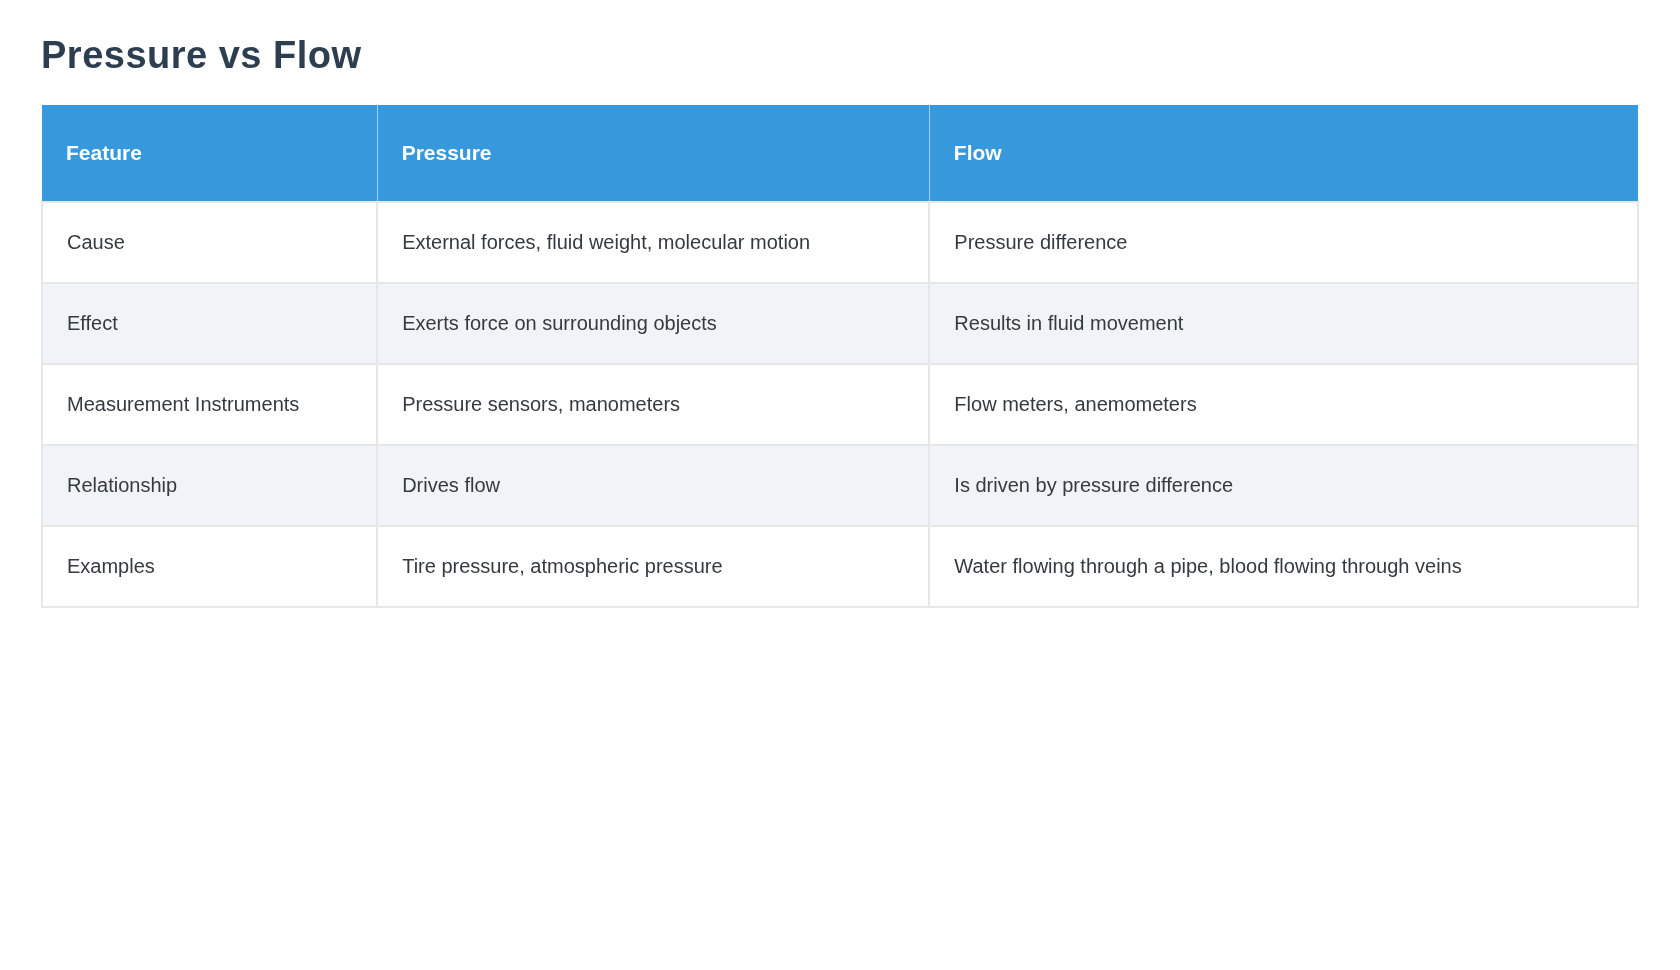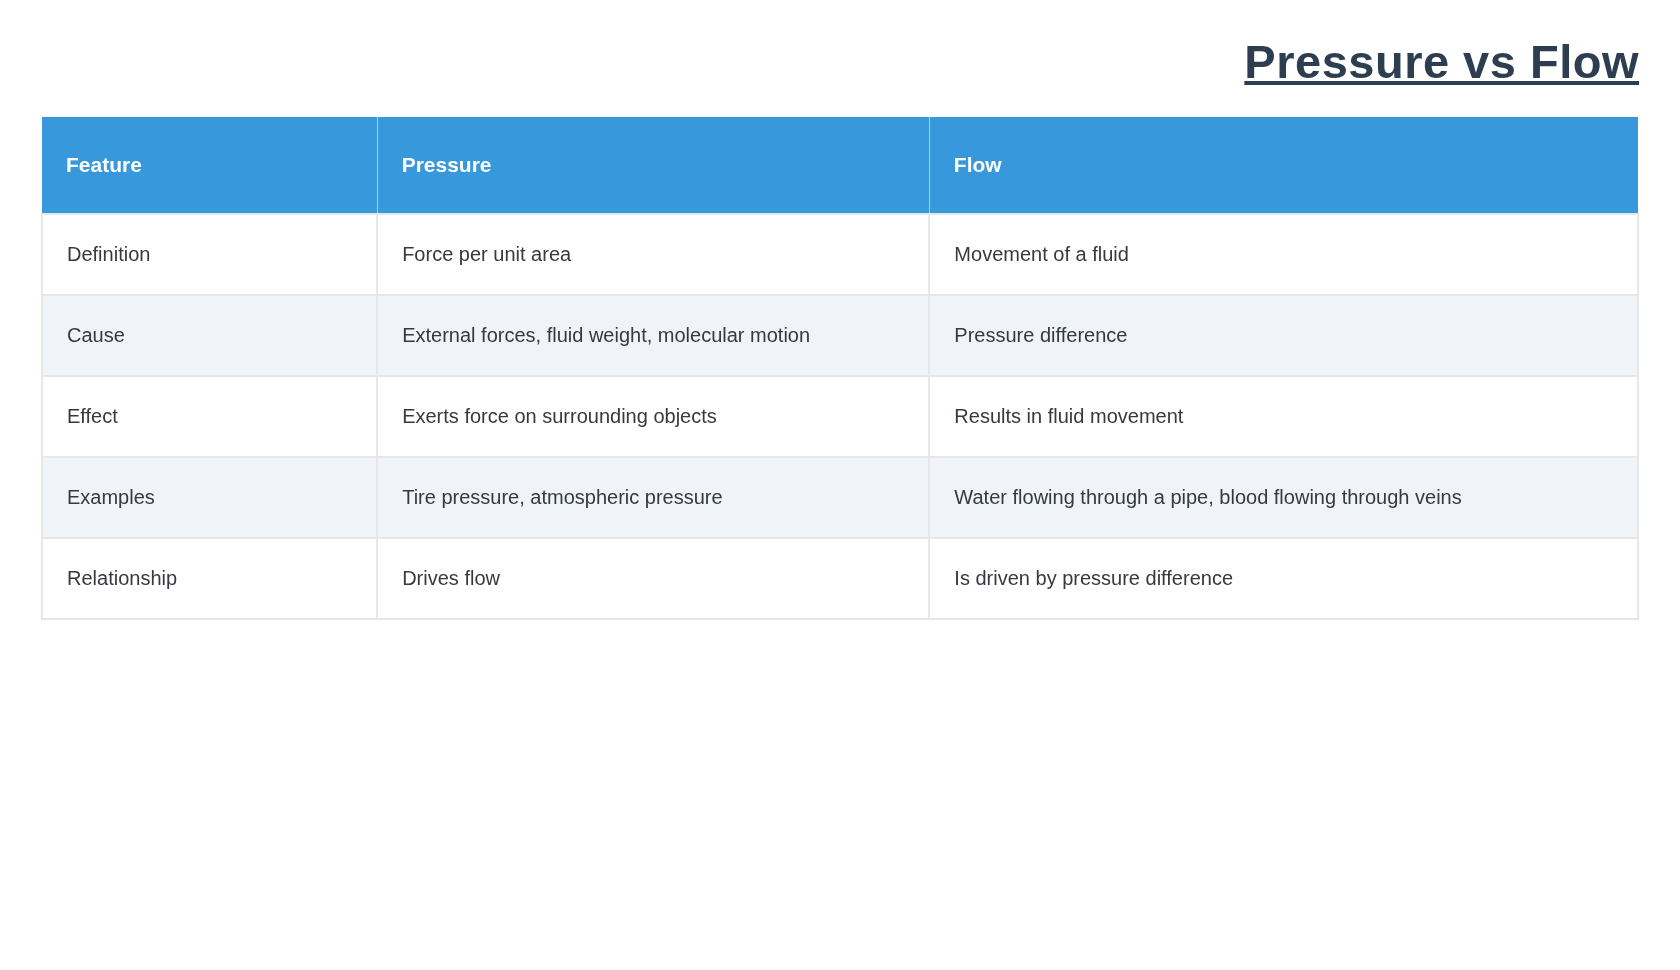--- a/index.html
+++ b/index.html
@@ -16,27 +16,26 @@
   body{
     width:1680px;
     min-height:970px;
     font-family:"Liberation Sans","DejaVu Sans",sans-serif;
     color:var(--cell-text);
   }
   .page{
     padding:26px 41px 40px 41px;
   }
   .page-title{
-    text-align:right;
-    font-size:47px;
+    text-align:left;
+    font-size:38px;
     font-weight:700;
     color:var(--title-color);
     margin:8px 0 28px 0;
     letter-spacing:0.5px;
-    text-decoration:underline;
   }
   table.compare{
     width:100%;
     border-collapse:collapse;
     table-layout:fixed;
   }
   col.c-feature{width:21%;}
   col.c-pressure{width:34.6%;}
   col.c-flow{width:44.4%;}
   table.compare th{
@@ -79,39 +78,39 @@
     </colgroup>
     <thead>
       <tr>
         <th>Feature</th>
         <th>Pressure</th>
         <th>Flow</th>
       </tr>
     </thead>
     <tbody>
       <tr>
-        <td>Definition</td>
-        <td>Force per unit area</td>
-        <td>Movement of a fluid</td>
-      </tr>
-      <tr>
         <td>Cause</td>
         <td>External forces, fluid weight, molecular motion</td>
         <td>Pressure difference</td>
       </tr>
       <tr>
         <td>Effect</td>
         <td>Exerts force on surrounding objects</td>
         <td>Results in fluid movement</td>
       </tr>
       <tr>
-        <td>Examples</td>
-        <td>Tire pressure, atmospheric pressure</td>
-        <td>Water flowing through a pipe, blood flowing through veins</td>
+        <td>Measurement Instruments</td>
+        <td>Pressure sensors, manometers</td>
+        <td>Flow meters, anemometers</td>
       </tr>
       <tr>
         <td>Relationship</td>
         <td>Drives flow</td>
         <td>Is driven by pressure difference</td>
       </tr>
+      <tr>
+        <td>Examples</td>
+        <td>Tire pressure, atmospheric pressure</td>
+        <td>Water flowing through a pipe, blood flowing through veins</td>
+      </tr>
     </tbody>
   </table>
 </div>
 
 </body></html>

